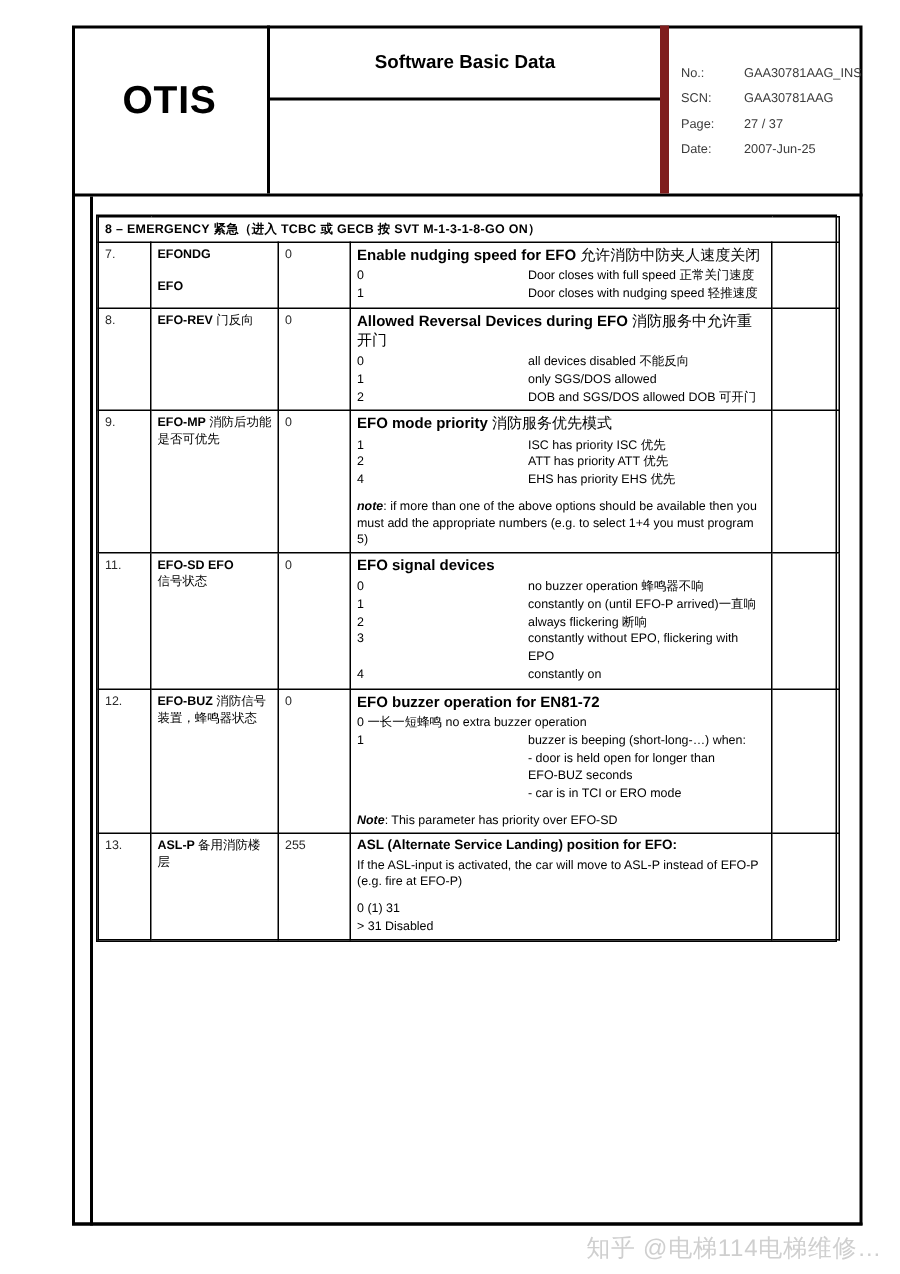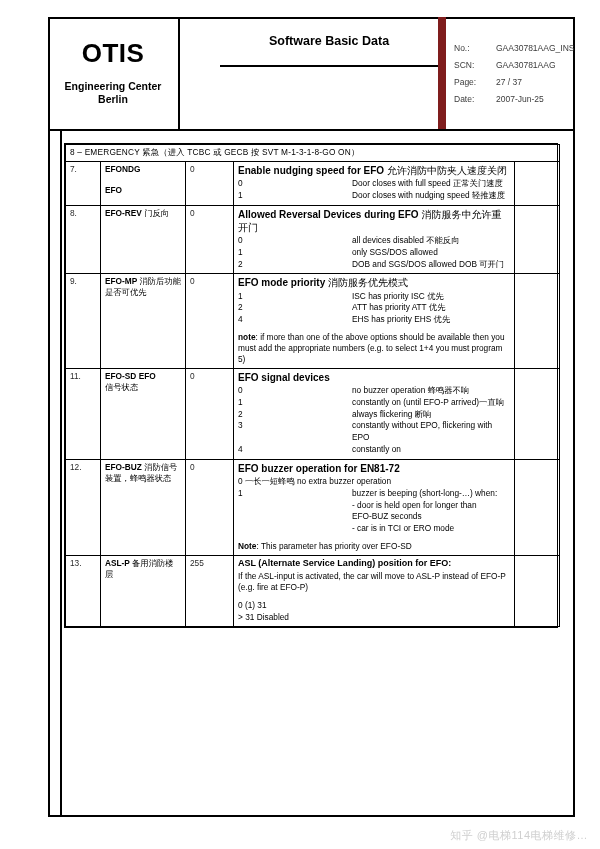--- a/index.html
+++ b/index.html
@@ -74,23 +74,22 @@
     line-height: 1;
     margin-bottom: 14px;
   }
   #tb-logo .org {
     font-size: 10.5px;
     font-weight: bold;
     text-align: center;
     line-height: 1.25;
   }
   #tb-mid {
-    width: 226px;
-    border-right: 8px solid #7f1d1d;
-    margin-left: 40px;
+    width: 266px;
+    border-right: 6px solid #7f1d1d;
   }
   #tb-mid-top {
     height: 50px;
     box-sizing: border-box;
     border-bottom: 2px solid #000;
     display: flex;
     align-items: center;
     justify-content: center;
     font-size: 12.5px;
     font-weight: bold;
@@ -150,21 +149,21 @@
     border: 1px solid #000;
     vertical-align: top;
     padding: 2px 4px 3px 4px;
     font-size: 8.3px;
     line-height: 1.32;
   }
   
   .section-title td {
     border-bottom: 1.5px solid #000;
     font-size: 12.5px;
-    font-weight: normal;
+    font-weight: bold;
     padding: 4px 6px 5px 6px;
     letter-spacing: 0.2px;
   }
   
   .thead th {
     font-size: 9px;
     font-weight: bold;
     text-align: left;
     padding: 3px 4px 3px 5px;
     border-bottom: 1.5px solid #000;
@@ -206,21 +205,21 @@
   }
   .p-head .zh { font-weight: normal; }
   .p-text {
     font-size: 8.3px;
     margin-bottom: 1px;
   }
   .p-note {
     font-size: 8.3px;
     margin-top: 6px;
   }
-  .p-note b { font-weight: bold; }
+  .p-note b { font-weight: bold; font-style: italic; }
   .opts {
     margin-top: 1px;
   }
   .opt-row {
     display: flex;
     font-size: 8.3px;
     line-height: 1.42;
   }
   .opt-key {
     width: 18px;
@@ -235,41 +234,37 @@
     font-size: 8.3px;
     line-height: 1.42;
   }
   .gap-block { margin-top: 7px; }
 
   
   #watermark {
     position: absolute;
     right: 12px;
     bottom: 6px;
-    font-size: 11px;
+    font-size: 16px;
     color: #cfcfcf;
     letter-spacing: 0.5px;
     white-space: nowrap;
   }
 </style>
 </head>
 <body>
 
 <div id="page-frame"></div>
 <div id="page-frame-inner-rule"></div>
 <div id="page-frame-inner-bottom"></div>
 
 <div id="title-block">
 
   <div class="tb-col" id="tb-logo">
     <div class="brand">OTIS</div>
-    <div class="org">
-      <div>Engineering Center</div>
-      <div>Berlin</div>
-    </div>
   </div>
 
   <div class="tb-col" id="tb-mid">
     <div id="tb-mid-top">Software Basic Data</div>
   </div>
 
   <div class="tb-col" id="tb-meta">
     <div class="meta-line">
       <span class="lbl">No.:</span>
       <span class="val">GAA30781AAG_INS</span>

